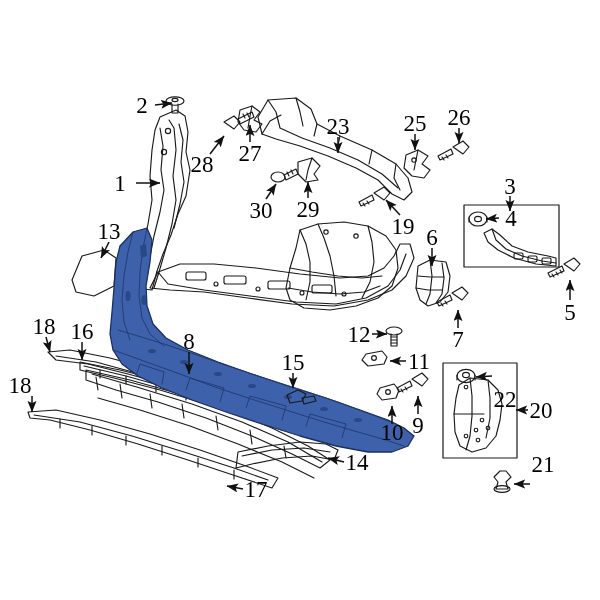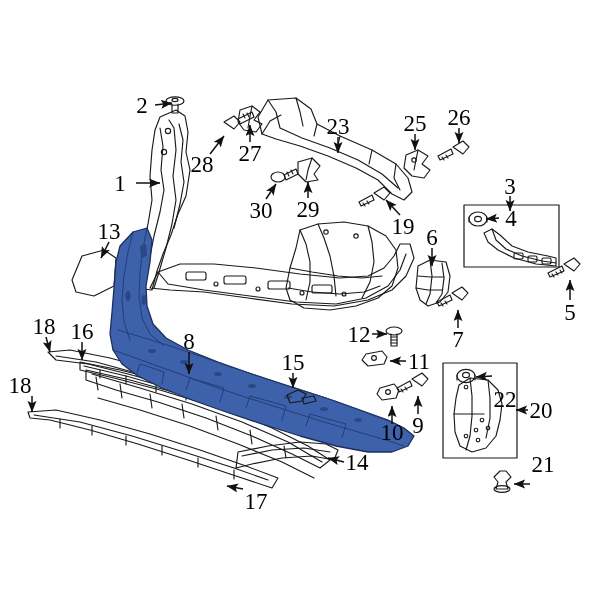--- a/index.html
+++ b/index.html
@@ -349,21 +349,21 @@
       <div class="lbl" style="left: 458px; top: 339px;">7</div>
       <div class="lbl" style="left: 189px; top: 341px;">8</div>
       <div class="lbl" style="left: 418px; top: 425px;">9</div>
       <div class="lbl" style="left: 392px; top: 432px; text-align: right;">10</div>
       <div class="lbl" style="left: 419px; top: 361px;">11</div>
       <div class="lbl" style="left: 359px; top: 334px; text-align: right;">12</div>
       <div class="lbl" style="left: 109px; top: 231px;">13</div>
       <div class="lbl" style="left: 357px; top: 462px;">14</div>
       <div class="lbl" style="left: 293px; top: 362px;">15</div>
       <div class="lbl" style="left: 82px; top: 331px;">16</div>
-      <div class="lbl" style="left: 256px; top: 489px; margin-top: 12px;">17</div>
+      <div class="lbl" style="left: 256px; top: 489px;">17</div>
       <div class="lbl" style="left: 20px; top: 385px;">18</div>
       <div class="lbl" style="left: 44px; top: 326px;">18</div>
       <div class="lbl" style="left: 541px; top: 410px;">20</div>
       <div class="lbl" style="left: 543px; top: 464px;">21</div>
       <div class="lbl" style="left: 505px; top: 376px; margin-top: 23px;">22</div>
       <div class="lbl" style="left: 338px; top: 126px;">23</div>
       <div class="lbl" style="left: 403px; top: 226px;">19</div>
       <div class="lbl" style="left: 415px; top: 123px;">25</div>
       <div class="lbl" style="left: 459px; top: 117px;">26</div>
       <div class="lbl" style="left: 250px; top: 153px;">27</div>

